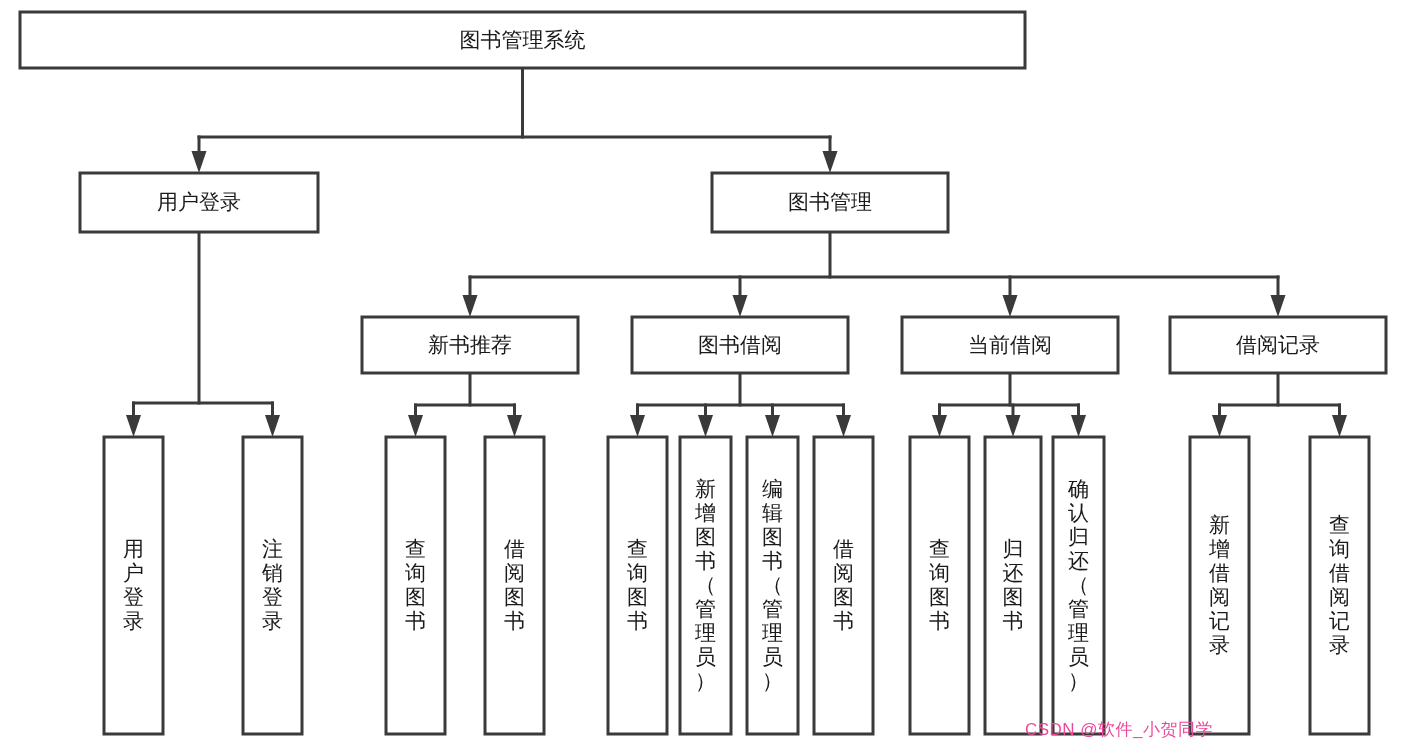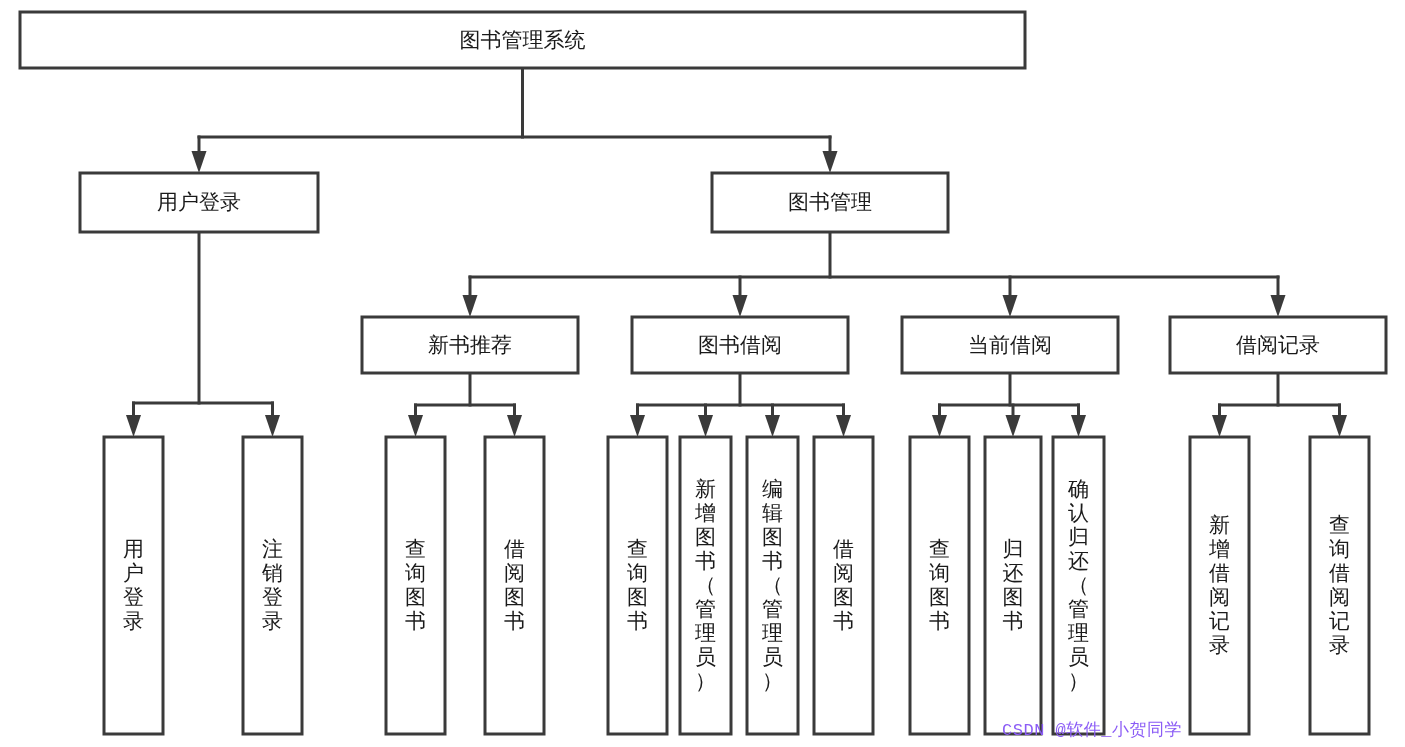--- a/index.html
+++ b/index.html
@@ -50,25 +50,25 @@
     dominant-baseline: middle;
   }
   .node-label-v {
     font-family: "Liberation Sans", sans-serif;
     font-size: 21px;
     fill: #1a1a1a;
     text-anchor: middle;
   }
   .watermark {
     position: absolute;
-    right: 32px;
+    right: 1px;
     bottom: 6px;
-    font-family: Liberation Mono, monospace;
+    font-family: Liberation Sans, sans-serif;
     font-size: 17px;
-    color: #8b5cf6;
+    color: #ec4899;
     letter-spacing: 0.5px;
     white-space: nowrap;
     user-select: none;
   }
 </style>
 </head>
 <body>
 
 <div id="diagram-root">
   <svg id="tree-svg" viewBox="0 0 1405 747" preserveAspectRatio="none" xmlns="http://www.w3.org/2000/svg">

